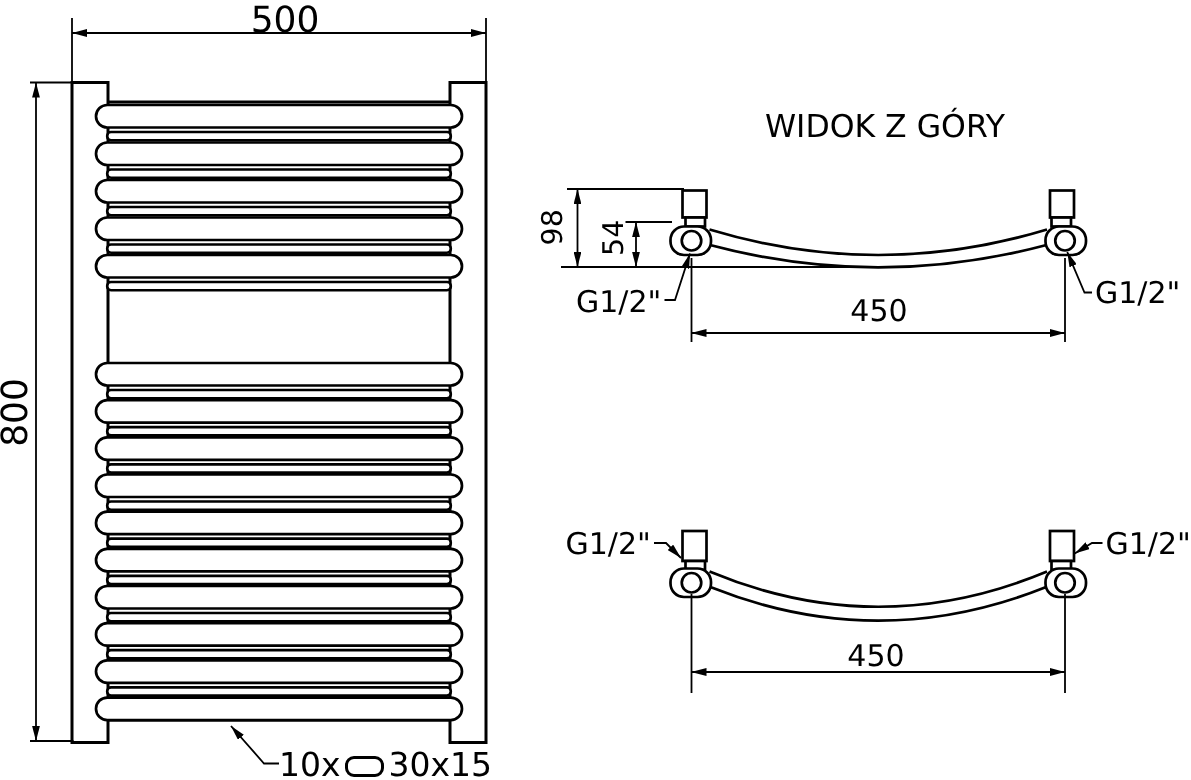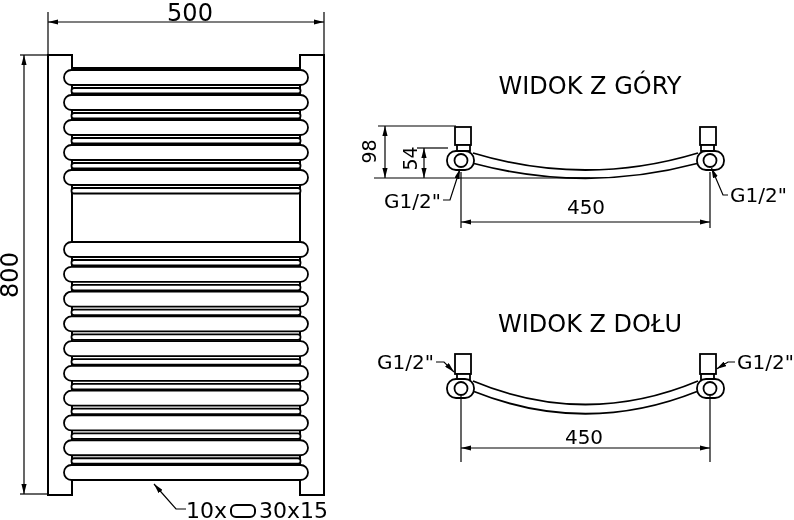--- a/index.html
+++ b/index.html
@@ -5,21 +5,21 @@
   :root { --line:#000000; --bg:#ffffff; }
   html,body { margin:0; padding:0; background:var(--bg); }
   .stage { position:relative; width:794px; height:520px; background:var(--bg);
            font-family:"DejaVu Sans", "Liberation Sans", sans-serif; color:var(--line); overflow:hidden;padding-left:36px; }
   .stage svg { position:absolute; left:0; top:0; }
   .lbl { position:absolute; line-height:1; white-space:nowrap; }
   .c   { text-align:center; }
   .rot { transform:rotate(-90deg); transform-origin:center; }
   .f24 { font-size:24px; }
   .f22 { font-size:22px; }
-  .f21 { font-size:24px; }
+  .f21 { font-size:21px; }
   .f20 { font-size:20px; }
   .f19 { font-size:19px; }
   .annot { position:absolute; display:flex; align-items:center; gap:3px; }
   .oval { width:22px; height:10px; border:2px solid var(--line); border-radius:6px; background:var(--bg); }
   
   .ol2  { stroke:var(--line); stroke-width:2;   fill:var(--bg); }
   .ln   { stroke:var(--line); stroke-width:1.8; fill:var(--bg); }
   .crv  { stroke:var(--line); stroke-width:1.8; fill:none; }
   .thin { stroke:var(--line); stroke-width:1.2; fill:none; }
 </style>
@@ -172,21 +172,20 @@
   <div class="lbl c f19 rot" style="left:343px; top:142px; width:52px;">98</div>
 
   <div class="lbl c f19 rot" style="left:384px; top:149px; width:52px;">54</div>
 
   <div class="lbl f20" style="left:384px; top:191px;">G1/2"</div>
 
   <div class="lbl f20" style="left:730px; top:185px;">G1/2"</div>
 
   <div class="lbl c f20" style="left:556px; top:197px; width:60px;">450</div>
 
-  <div class="lbl c f21" style="left:460px; top:312px; width:260px;">WIDOK Z DOŁU</div>
 
   <div class="lbl f20" style="left:377px; top:352px;">G1/2"</div>
 
   <div class="lbl f20" style="left:737px; top:352px;">G1/2"</div>
 
   <div class="lbl c f20" style="left:554px; top:427px; width:60px;">450</div>
 
 </div>
 
 </body></html>

